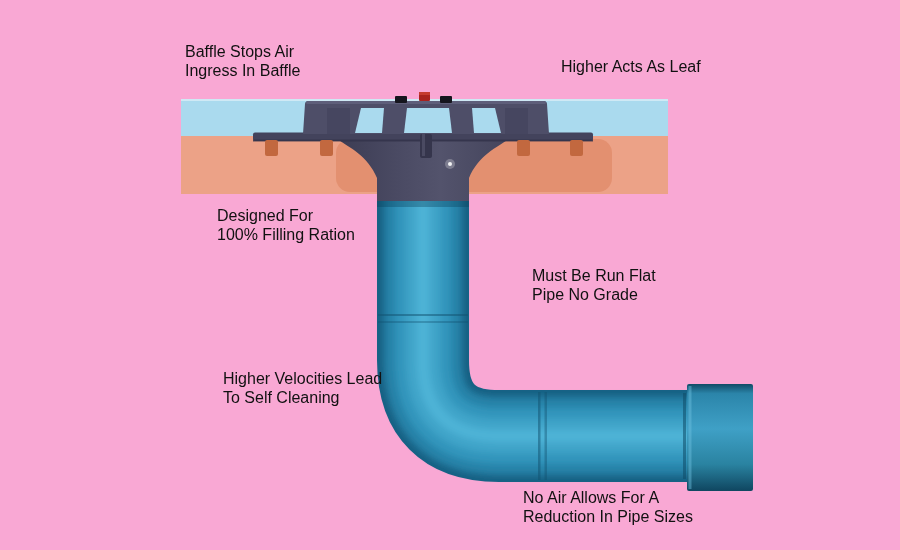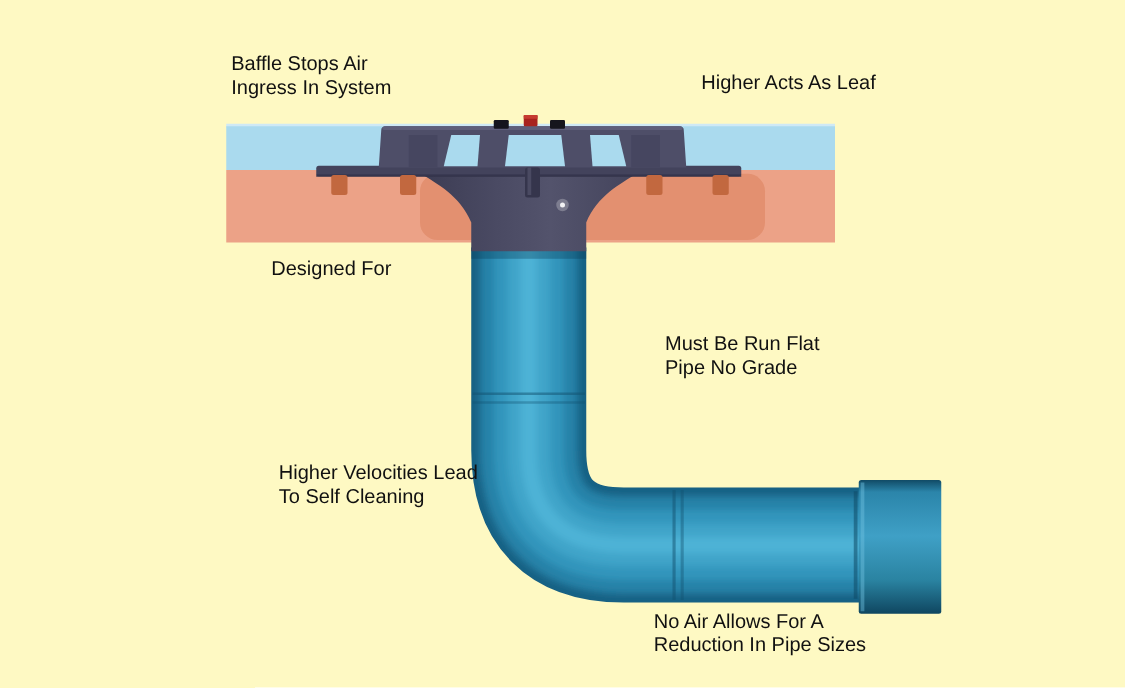--- a/index.html
+++ b/index.html
@@ -1,19 +1,19 @@
 <!DOCTYPE html>
 <html><head>
 <meta charset="utf-8">
 <style>
   html,body{margin:0;padding:0;background:#ffffff;}
   .canvas{
     position:relative;
     width:900px;height:550px;
-    background:#fef9c3;
+    background:#f9a8d4;
     overflow:hidden;
     font-family:"Liberation Sans", sans-serif;
   }
   .diagram-svg{position:absolute;left:0;top:0;}
   .label{
     position:absolute;
     font-size:16px;
     line-height:19px;
     color:#111111;
     white-space:nowrap;
@@ -99,29 +99,30 @@
       <rect x="419" y="92" width="11" height="9" rx="1" fill="#a8231f"></rect>
       <rect x="419" y="92" width="11" height="3" fill="#c63b30"></rect>
 
       <rect x="420" y="134" width="12" height="24" rx="2" fill="#35354c"></rect>
       <rect x="422" y="134" width="3" height="22" fill="#4a4a62"></rect>
     </g>
   </svg>
 
   <div class="label" style="left:185px;top:42px;">
     <span>Baffle Stops Air</span>
-    <span>Ingress In System</span>
+    <span>Ingress In Baffle</span>
   </div>
 
   <div class="label" style="left:561px;top:57px;">
     <span>Higher Acts As Leaf</span>
   </div>
 
   <div class="label" style="left:217px;top:206px;">
     <span>Designed For</span>
+    <span>100% Filling Ration</span>
   </div>
 
   <div class="label" style="left:532px;top:266px;">
     <span>Must Be Run Flat</span>
     <span>Pipe No Grade</span>
   </div>
 
   <div class="label" style="left:523px;top:488px;">
     <span>No Air Allows For A</span>
     <span>Reduction In Pipe Sizes</span>

